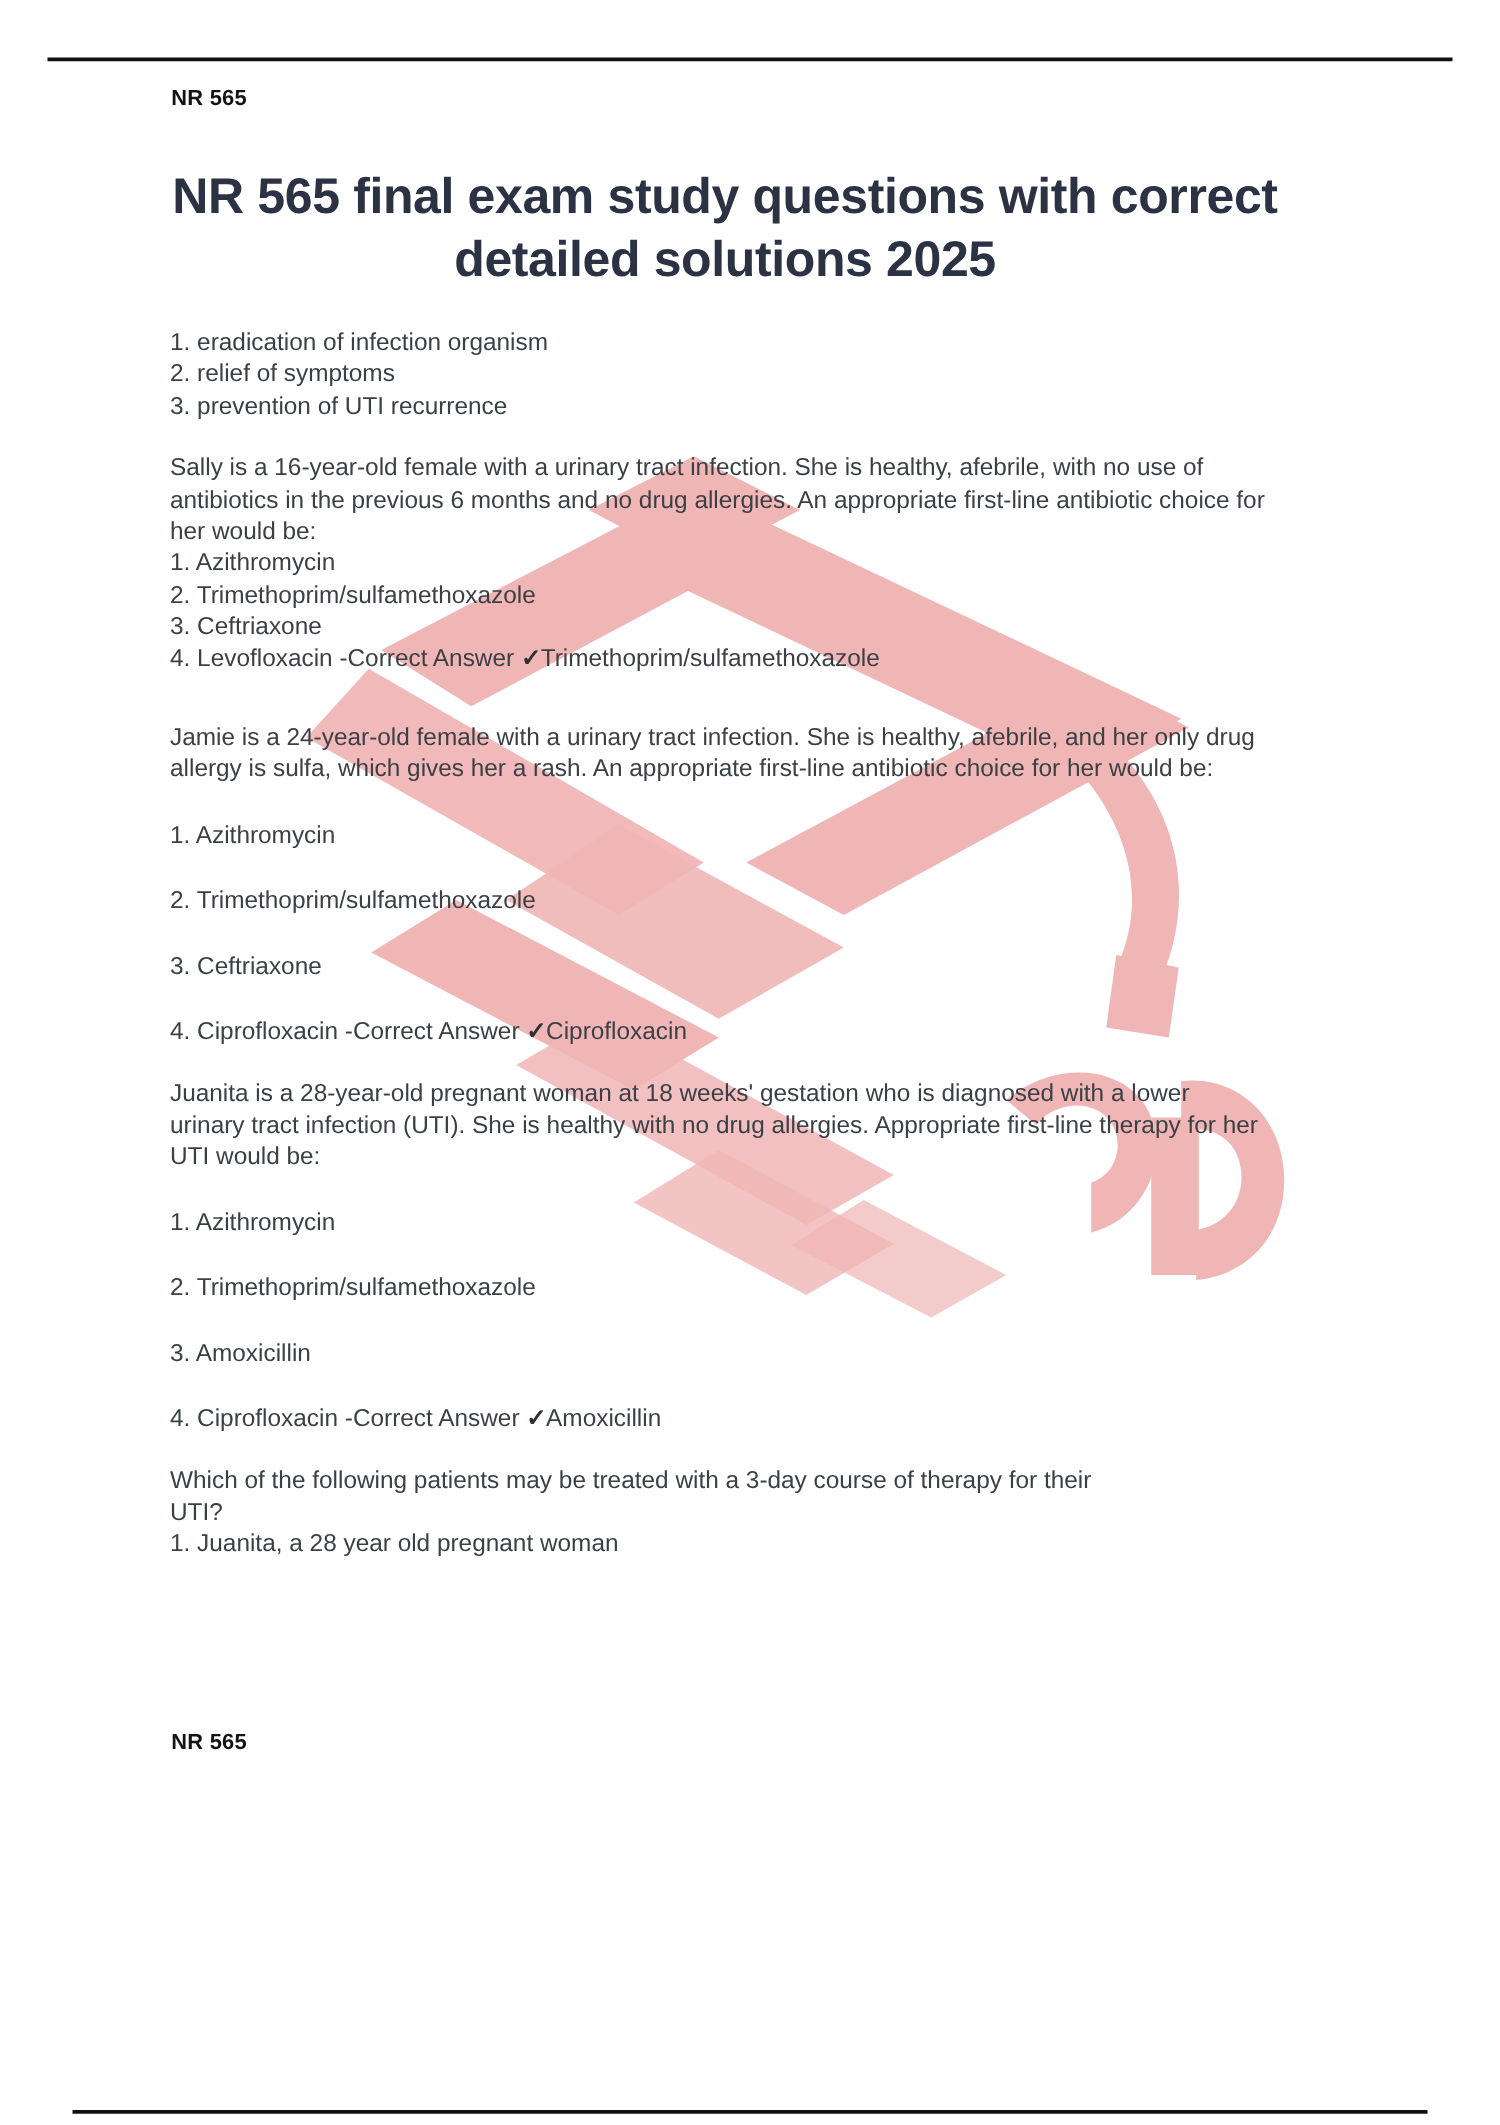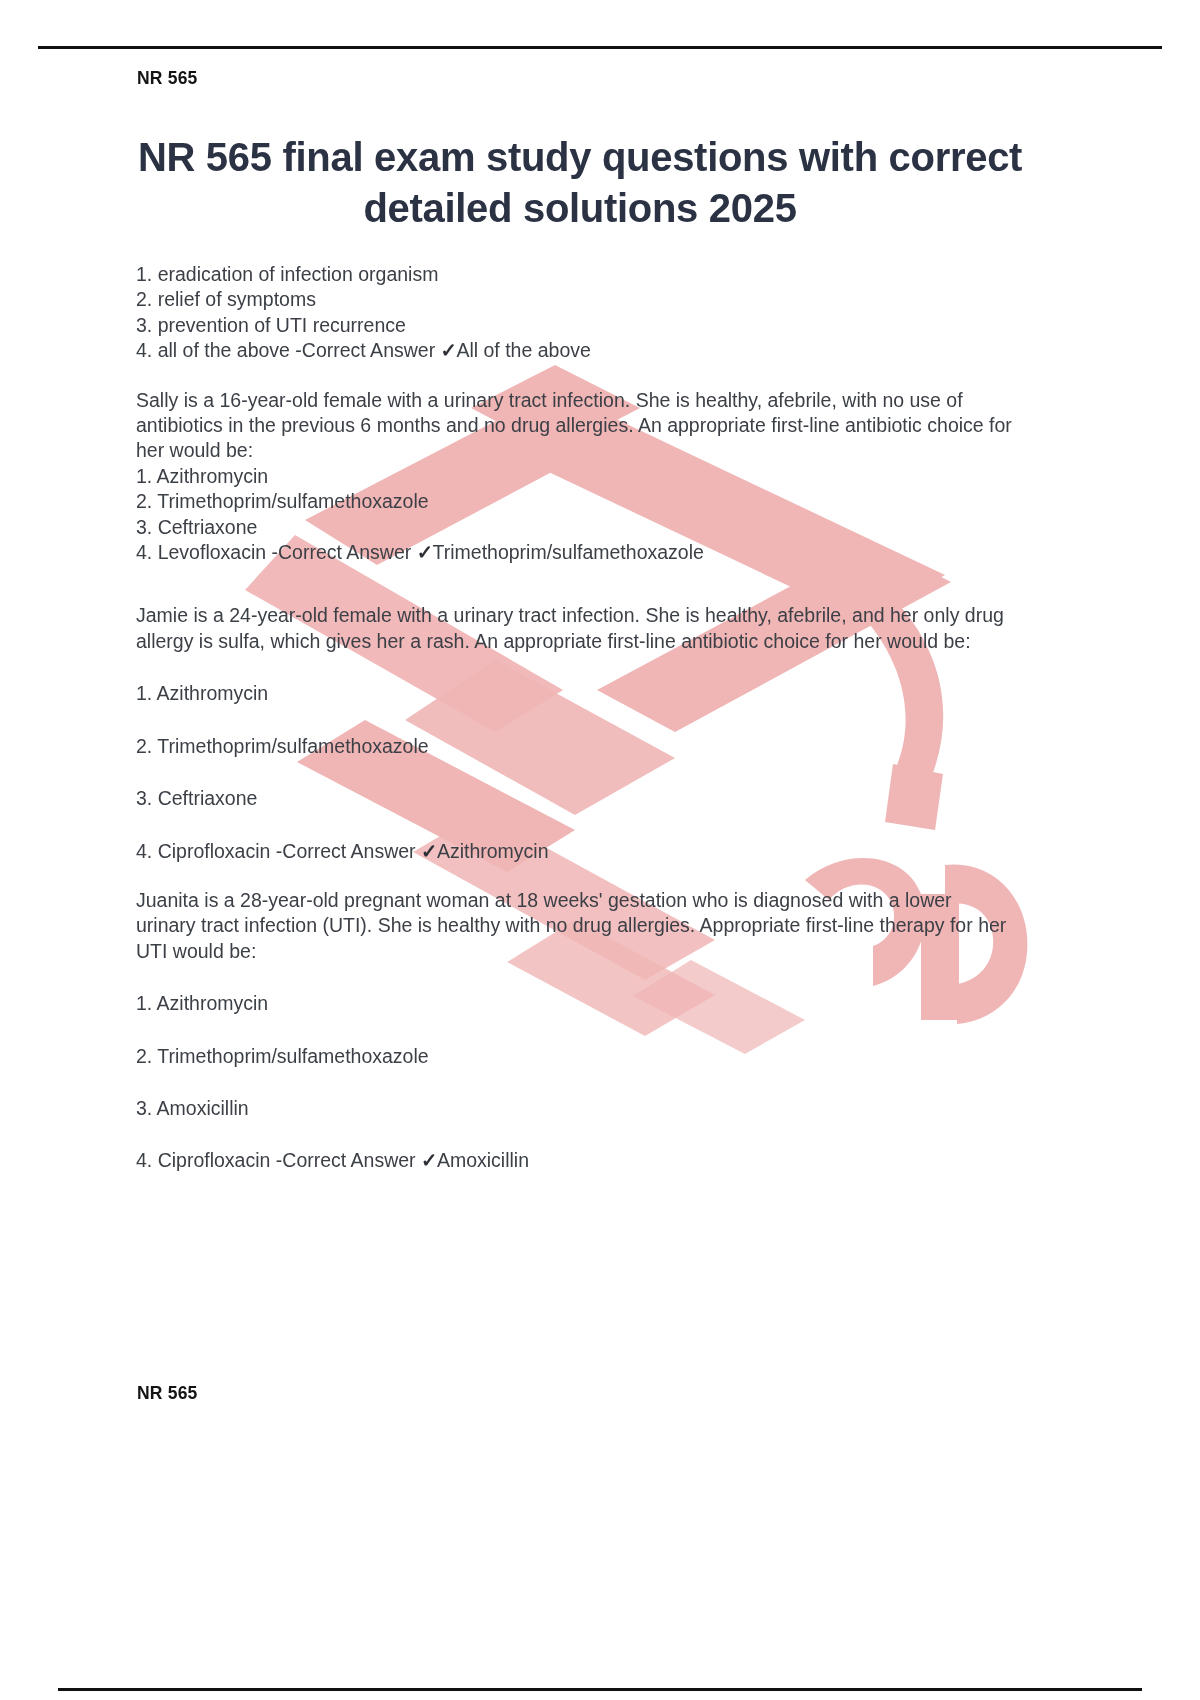--- a/index.html
+++ b/index.html
@@ -164,46 +164,50 @@
     <div class="hdr">NR 565</div>
 
     <div class="title">NR 565 final exam study questions with correct detailed solutions 2025</div>
 
     <div class="body">
 
       <div class="blk">
         <p class="ln">1. eradication of infection organism</p>
         <p class="ln">2. relief of symptoms</p>
         <p class="ln">3. prevention of UTI recurrence</p>
-        <p class="ln"><span>4. all of the above -Correct Answer </span><span class="check">✓</span><span>All of the above</span></p>
       </div>
 
       <div class="blk">
         <p class="para">Sally is a 16-year-old female with a urinary tract infection. She is healthy, afebrile, with no use of antibiotics in the previous 6 months and no drug allergies. An appropriate first-line antibiotic choice for her would be:</p>
         <p class="ln">1. Azithromycin</p>
         <p class="ln">2. Trimethoprim/sulfamethoxazole</p>
         <p class="ln">3. Ceftriaxone</p>
         <p class="ln"><span>4. Levofloxacin -Correct Answer </span><span class="check">✓</span><span>Trimethoprim/sulfamethoxazole</span></p>
       </div>
 
       <div class="blk">
         <p class="para" style="margin-bottom:27px;margin-top:38px;">Jamie is a 24-year-old female with a urinary tract infection. She is healthy, afebrile, and her only drug allergy is sulfa, which gives her a rash. An appropriate first-line antibiotic choice for her would be:</p>
         <p class="opt-spaced">1. Azithromycin</p>
         <p class="opt-spaced">2. Trimethoprim/sulfamethoxazole</p>
         <p class="opt-spaced">3. Ceftriaxone</p>
-        <p class="opt-spaced"><span>4. Ciprofloxacin -Correct Answer </span><span class="check">✓</span><span>Azithromycin</span></p>
+        <p class="opt-spaced"><span>4. Ciprofloxacin -Correct Answer </span><span class="check">✓</span><span>Ciprofloxacin</span></p>
       </div>
 
       <div class="blk">
         <p class="para" style="margin-bottom:27px;">Juanita is a 28-year-old pregnant woman at 18 weeks' gestation who is diagnosed with a lower urinary tract infection (UTI). She is healthy with no drug allergies. Appropriate first-line therapy for her UTI would be:</p>
         <p class="opt-spaced">1. Azithromycin</p>
         <p class="opt-spaced">2. Trimethoprim/sulfamethoxazole</p>
         <p class="opt-spaced">3. Amoxicillin</p>
         <p class="opt-spaced"><span>4. Ciprofloxacin -Correct Answer </span><span class="check">✓</span><span>Amoxicillin</span></p>
       </div>
 
+      <div class="blk">
+        <p class="ln">Which of the following patients may be treated with a 3-day course of therapy for their</p>
+        <p class="ln">UTI?</p>
+        <p class="ln">1. Juanita, a 28 year old pregnant woman</p>
+      </div>
 
     </div>
 
     <div class="ftr">NR 565</div>
 
   </div>
 </div>
 
 </body></html>

